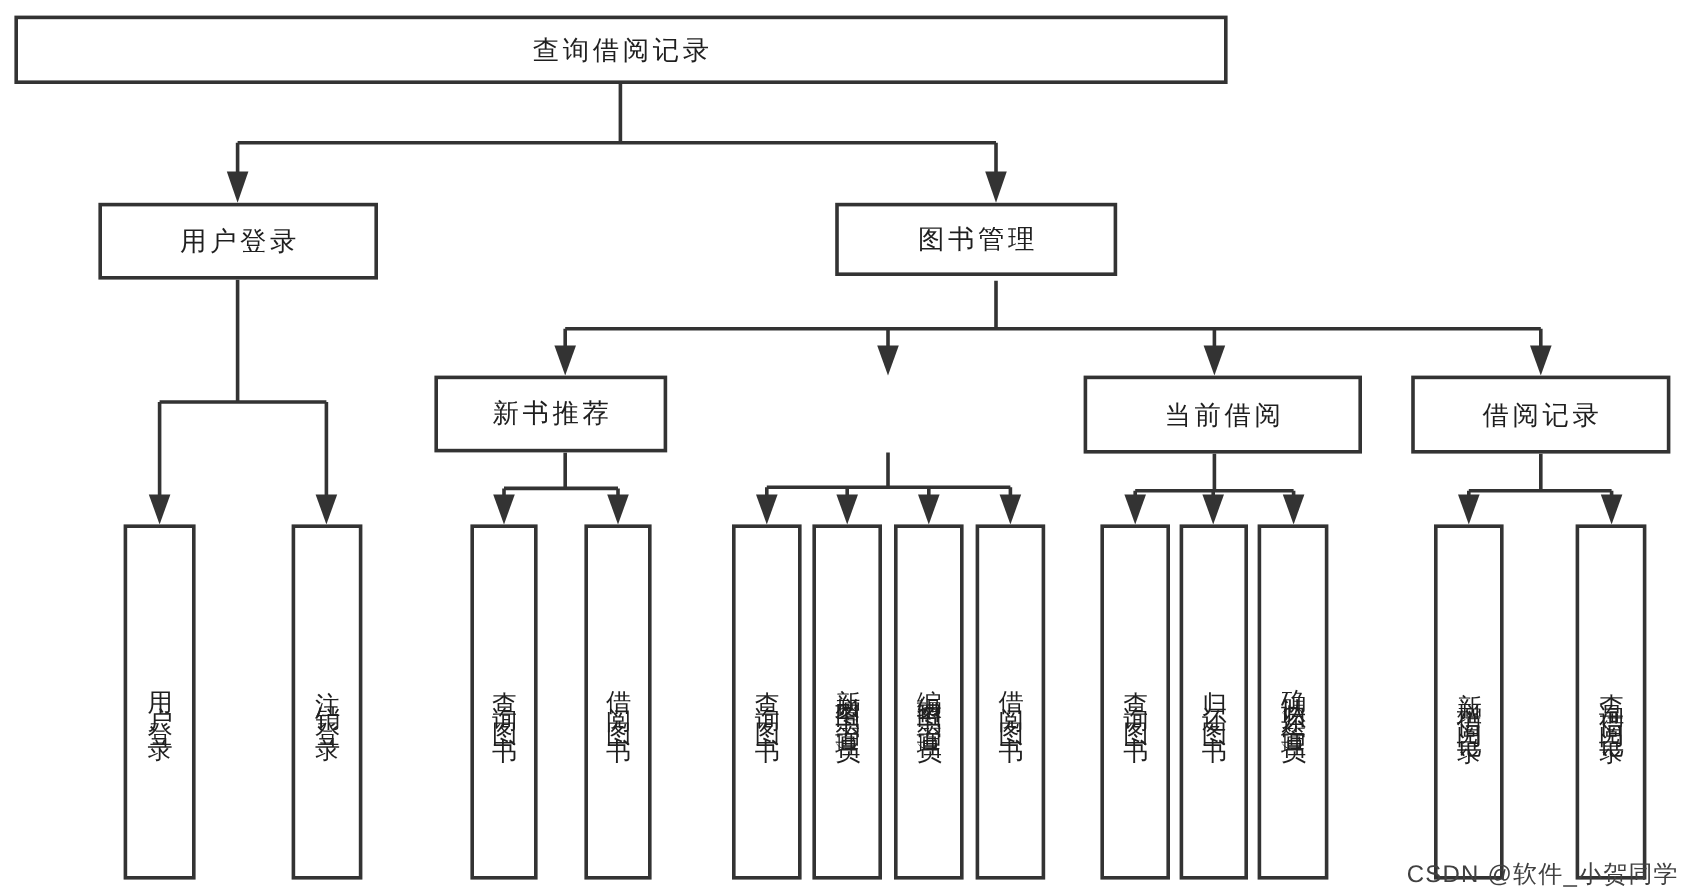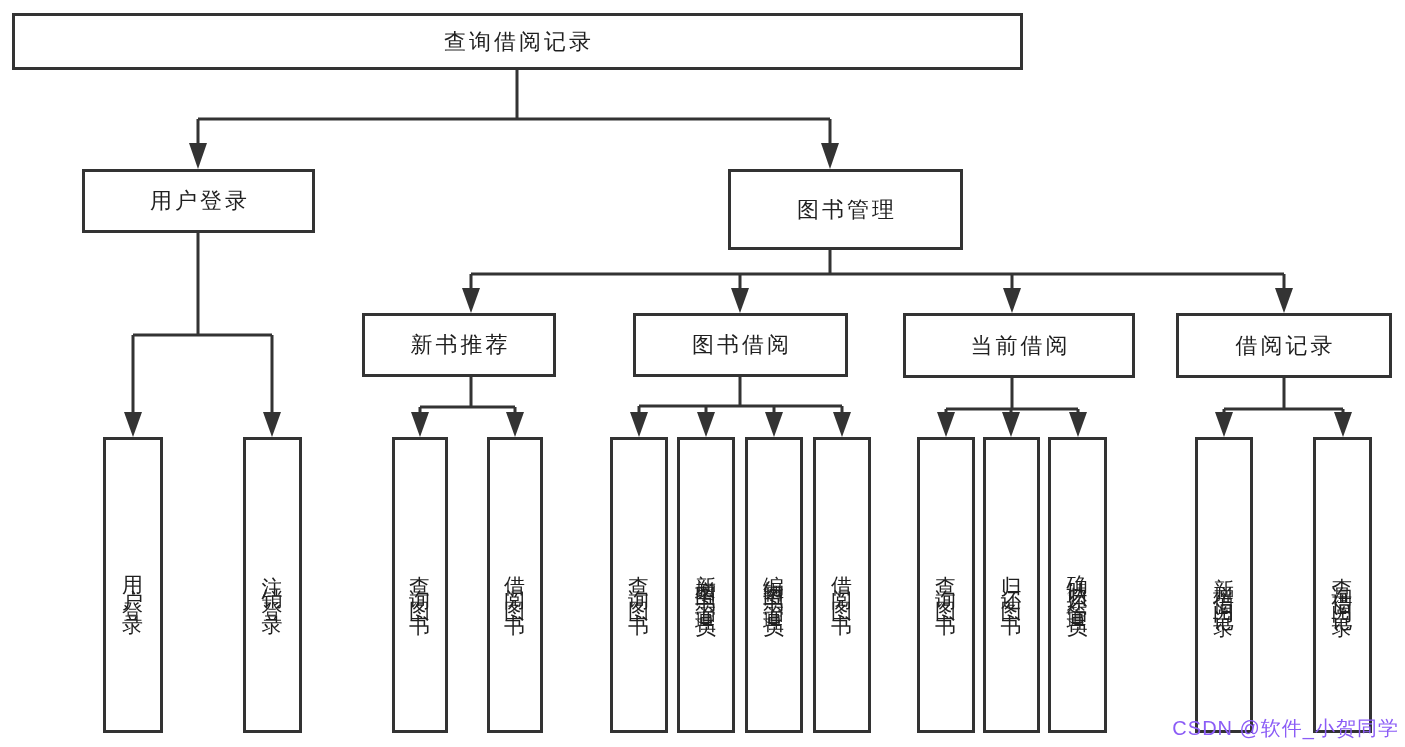--- a/index.html
+++ b/index.html
@@ -16,21 +16,21 @@
   .node.v{padding:4px 0;}
   .vtext{
     writing-mode:vertical-rl;text-orientation:mixed;
     font-size:21px;line-height:1;white-space:nowrap;
   }
   .ls-short{letter-spacing:13px;}
   .ls-med{letter-spacing:8px;}
   .ls-long{letter-spacing:6px;}
   .watermark{
     position:absolute;right:6px;bottom:5px;z-index:5;
-    font-size:20px;color:#8b5cf6;letter-spacing:1px;white-space:nowrap;
+    font-size:20px;color:#404040;letter-spacing:1px;white-space:nowrap;
   }
 </style>
 </head>
 <body>
 
 <div class="canvas">
 
   <svg class="connector-layer" width="1405" height="747" viewBox="0 0 1405 747">
     <g stroke="#333333" stroke-width="3" fill="none">
       <path d="M517 70 V119 M198 119 H830 M198 119 V145 M830 119 V145"></path>
@@ -64,29 +64,26 @@
     </g>
   </svg>
 
   <div class="node h" style="left:12px;top:13px;width:1011px;height:57px">
     <span class="lbl">查询借阅记录</span>
   </div>
 
   <div class="node h" style="left:82px;top:169px;width:233px;height:64px">
     <span class="lbl">用户登录</span>
   </div>
-  <div class="node h" style="left:728px;top:169px;width:235px;height:81px">
+  <div class="node h" style="left:696px;top:169px;width:235px;height:61px">
     <span class="lbl">图书管理</span>
   </div>
 
   <div class="node h" style="left:362px;top:313px;width:194px;height:64px">
     <span class="lbl">新书推荐</span>
-  </div>
-  <div class="node h" style="left:633px;top:313px;width:215px;height:64px">
-    <span class="lbl">图书借阅</span>
   </div>
   <div class="node h" style="left:903px;top:313px;width:232px;height:65px">
     <span class="lbl">当前借阅</span>
   </div>
   <div class="node h" style="left:1176px;top:313px;width:216px;height:65px">
     <span class="lbl">借阅记录</span>
   </div>
 
   <div class="node v" style="left:103px;top:437px;width:60px;height:296px">
     <span class="vtext ls-short">用户登录</span>

